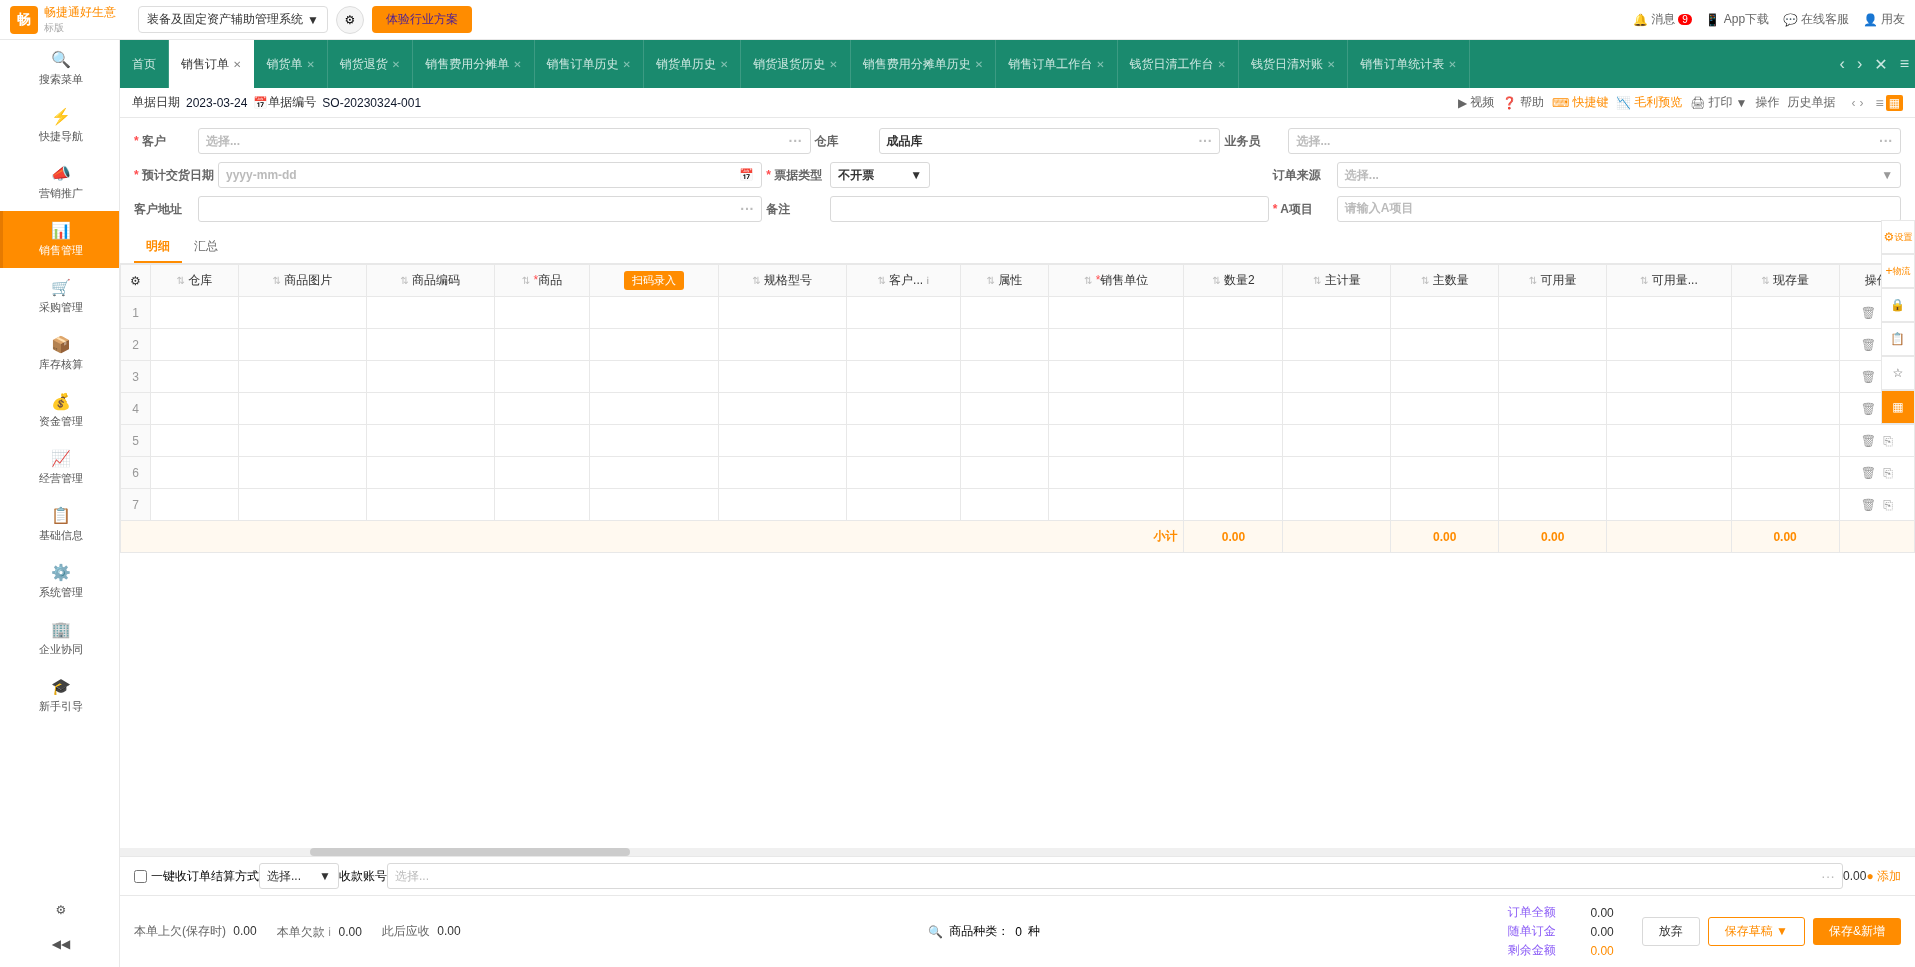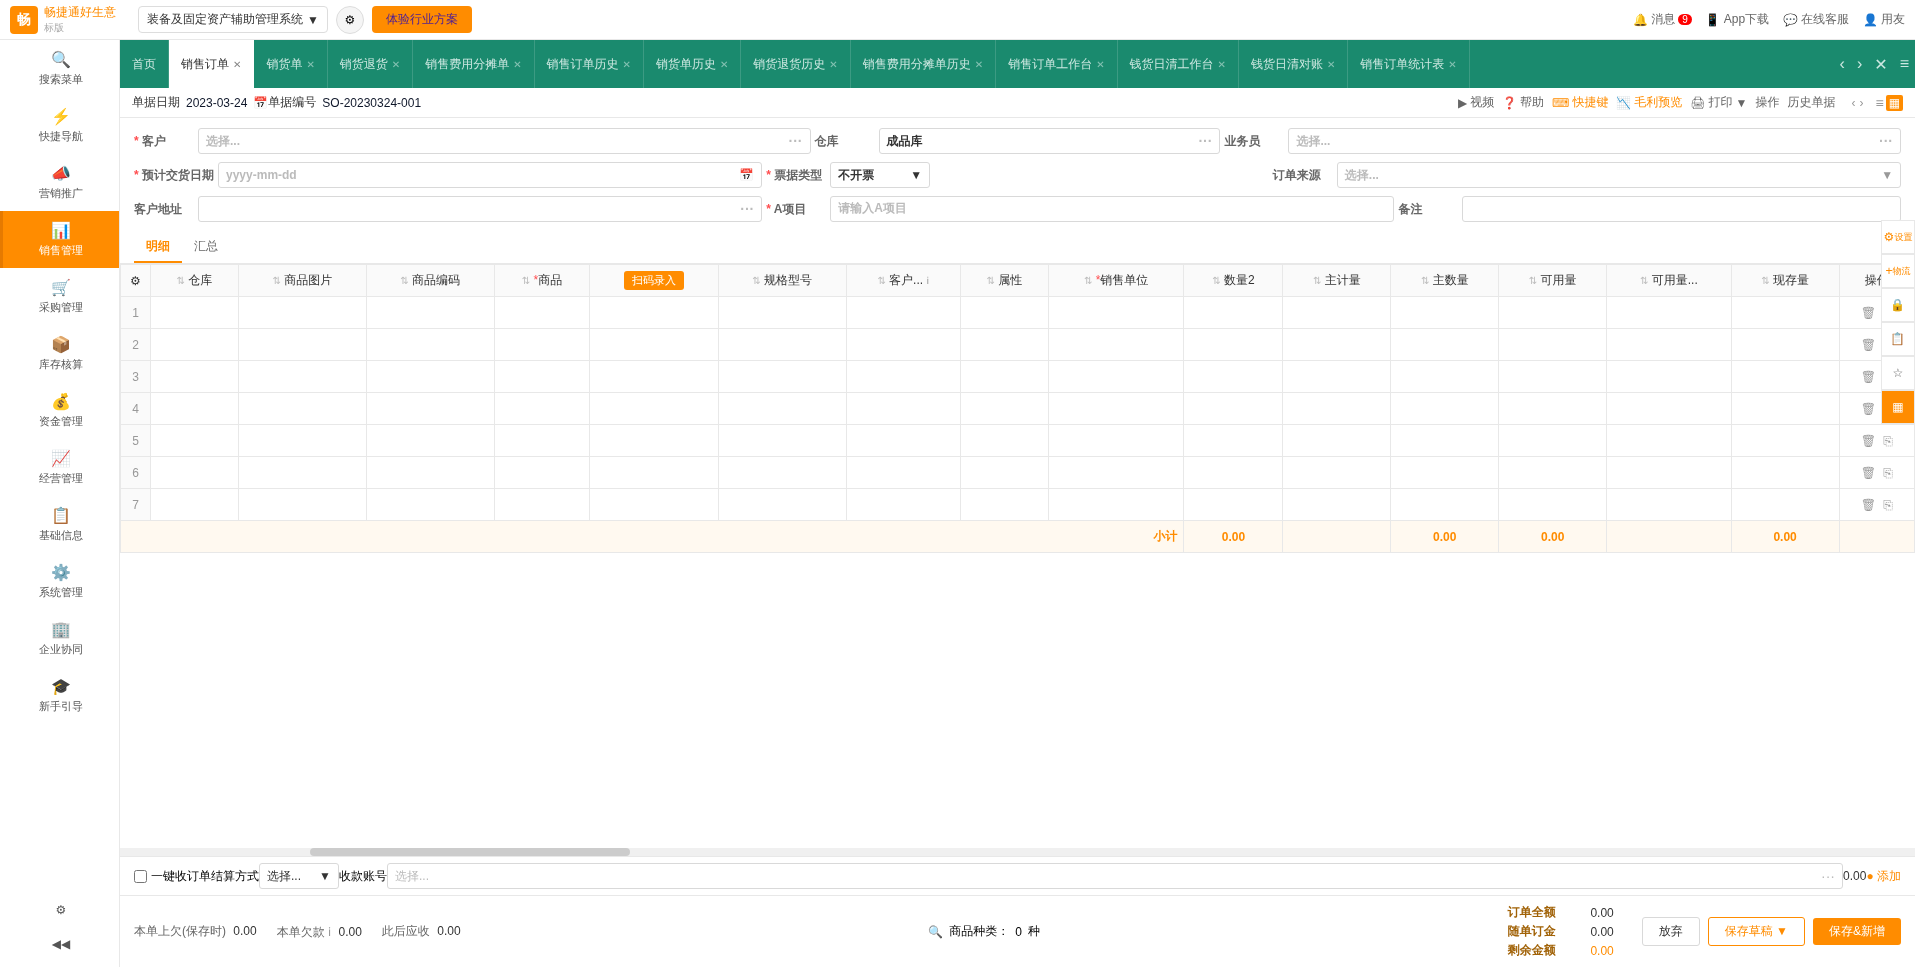--- a/index.html
+++ b/index.html
@@ -82,21 +82,21 @@
     
     .subtotal-row td { background: #fff9f0; color: #ff8c00; font-weight: bold; }
     .subtotal-label { color: #ff8c00; }
 
     
     .table-footer { display: flex; align-items: center; padding: 6px 14px; border-top: 1px solid #e8e8e8; flex-shrink: 0; background: #fff; }
     .checkbox-group { display: flex; align-items: center; gap: 4px; }
     .form-bottom { display: flex; align-items: center; justify-content: space-between; padding: 8px 14px; border-top: 1px solid #e8e8e8; background: #fff; flex-shrink: 0; }
     .bottom-left { display: flex; align-items: center; gap: 20px; color: #666; }
     .total-row { display: flex; align-items: center; gap: 8px; }
-    .total-label { color: #a16207; font-weight: bold; }
+    .total-label { color: #8b5cf6; }
     .total-value { color: #333; min-width: 50px; text-align: right; }
     .total-value.orange { color: #ff8c00; }
     .btn-discard { border: 1px solid #d9d9d9; background: #fff; padding: 5px 16px; border-radius: 3px; cursor: pointer; color: #333; }
     .btn-save-draft { border: 1px solid #ff8c00; background: #fff; padding: 5px 16px; border-radius: 3px; cursor: pointer; color: #ff8c00; }
     .btn-save-new { background: #ff8c00; color: white; border: none; padding: 5px 16px; border-radius: 3px; cursor: pointer; }
     .scrollbar-area { height: 8px; background: #f0f0f0; position: relative; }
     .scrollbar-thumb { height: 8px; background: #ccc; border-radius: 4px; width: 320px; position: absolute; left: 190px; }
     .add-btn { color: #ff8c00; cursor: pointer; }
     .right-side-btn { width: 34px; height: 34px; background: #fff; border: 1px solid #e8e8e8; display: flex; align-items: center; justify-content: center; cursor: pointer; color: #666; font-size: 15px; }
   </style>
@@ -388,29 +388,29 @@
         </div>
 
         <div class="form-row">
           <div class="form-field">
             <span class="form-field-label">客户地址</span>
             <div class="form-input" style="display:flex;align-items:center;justify-content:space-between;">
               <span></span>
               <span class="dots-btn">···</span>
             </div>
           </div>
+          <div class="form-field" style="flex:0.8;">
+            <span class="form-field-label">备注</span>
+            <div class="form-input"></div>
+          </div>
           <div class="form-field">
             <span class="form-field-label required">A项目</span>
             <div class="form-input placeholder">
               <span>请输入A项目</span>
             </div>
-          </div>
-          <div class="form-field" style="flex:0.8;">
-            <span class="form-field-label">备注</span>
-            <div class="form-input"></div>
           </div>
         </div>
 
       </div>
 
       <div class="sub-tabs">
         <div class="sub-tab active">
           <span>明细</span>
         </div>
         <div class="sub-tab">

